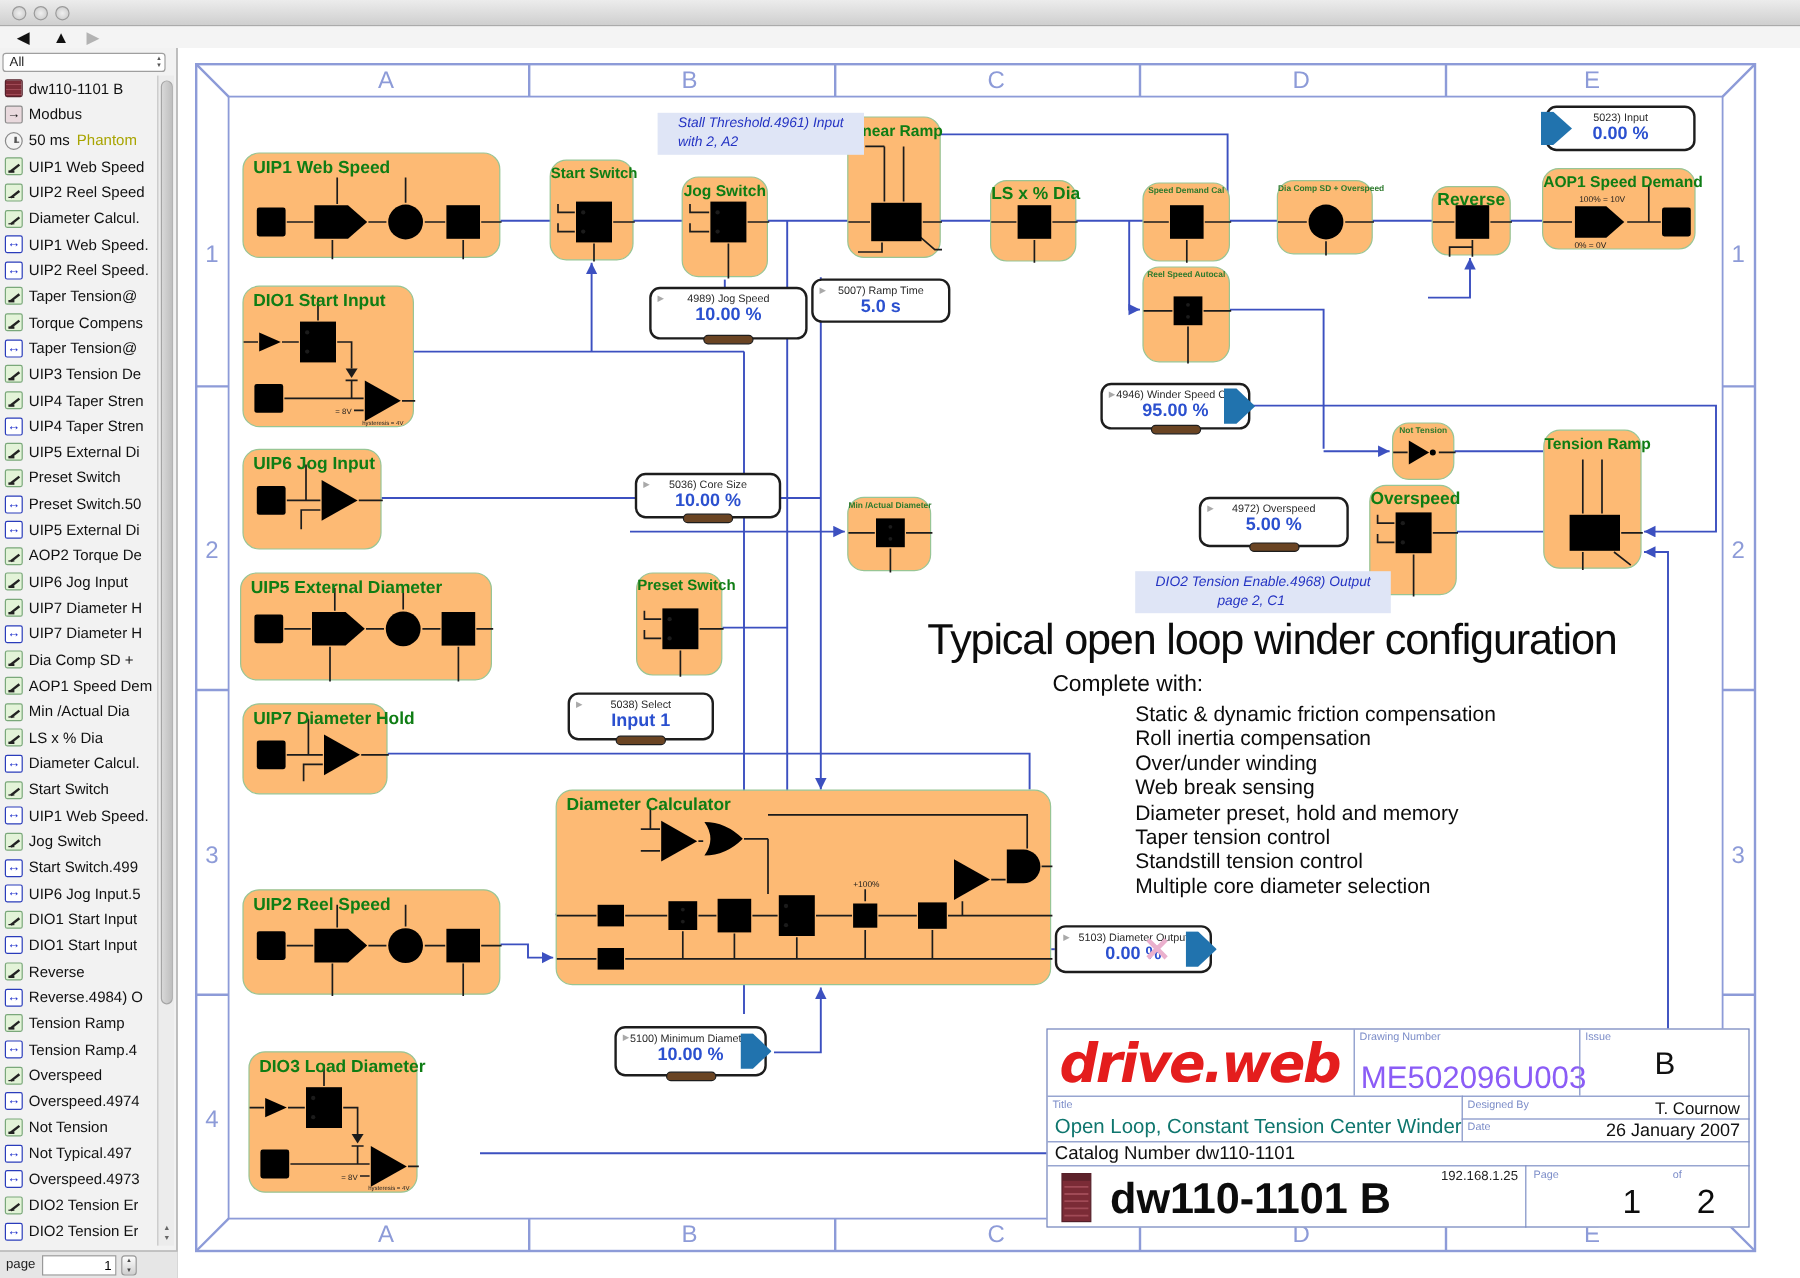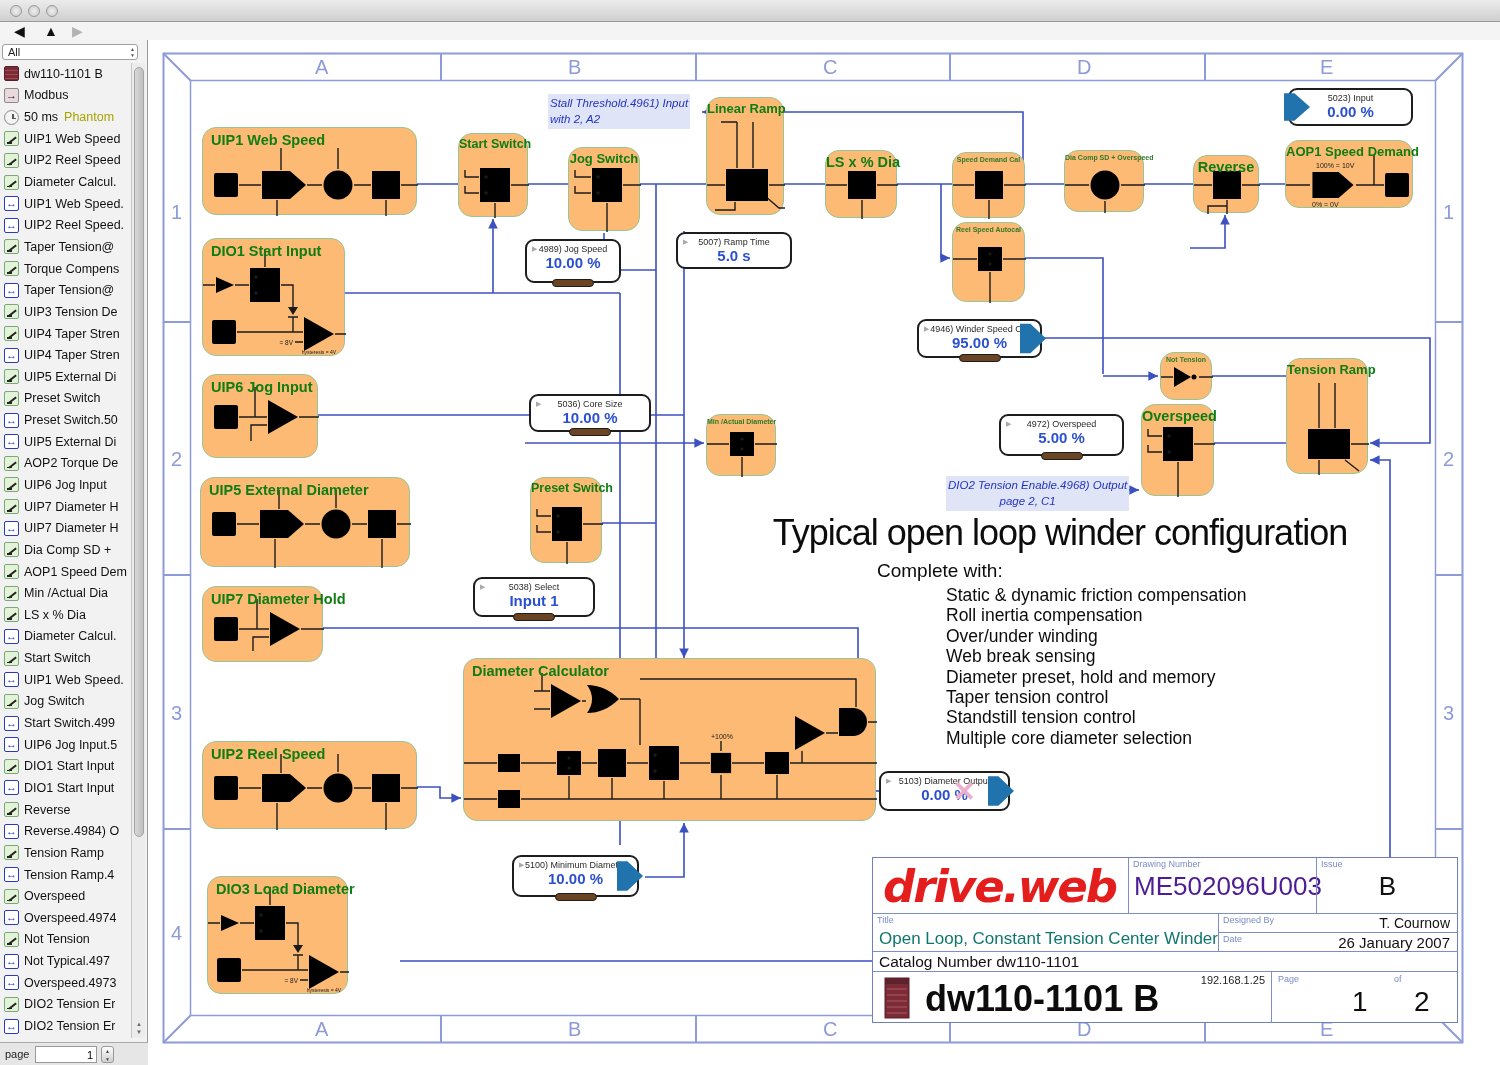--- a/index.html
+++ b/index.html
@@ -72,35 +72,35 @@
  background:#6a4423;border:1.5px solid #1d1d1d;border-radius:4px}
 .param .flag{position:absolute;left:5px;top:4px;font-size:7px;color:#a9a9a9}
 .arrowR{position:absolute;right:-6px;top:50%;transform:translateY(-50%);width:26px;height:32px;background:#2173ae;
  clip-path:polygon(0 4%,40% 4%,100% 50%,40% 96%,0 96%);z-index:5}
 .arrowL{position:absolute;left:-6px;top:50%;transform:translateY(-50%);width:26px;height:30px;background:#2173ae;
  clip-path:polygon(0 4%,40% 4%,100% 50%,40% 96%,0 96%);z-index:5}
 .pinkx{position:absolute;right:32px;top:2px;font-size:28px;color:#eab0cd;z-index:1;font-weight:bold}
 
 
 .note{position:absolute;background:#dfe5f6;color:#2433c3;font-style:italic;font-size:11.5px;
- line-height:1.35;padding:2px 2px;z-index:4;white-space:nowrap}
+ line-height:1.35;padding:2px 17px;z-index:4;white-space:nowrap}
 .note.r .l2{text-align:center;padding-right:20px}
 #bigtitle{position:absolute;left:698px;top:512px;width:724px;text-align:center;font-size:36px;color:#0c0c0c;
  letter-spacing:-1px;z-index:3;white-space:nowrap}
 #subtitle{position:absolute;left:877px;top:560px;font-size:19px;color:#0c0c0c;z-index:3}
 #features{position:absolute;left:946px;top:585px;font-size:17.5px;color:#0c0c0c;line-height:20.4px;z-index:3;white-space:nowrap}
 
 
 #tblock{position:absolute;left:872px;top:857px;width:586px;height:166px;border:1.5px solid #6f80bb;background:#fff;z-index:5}
 .tc-cell{position:absolute}
 .bl{border-left:1px solid #7e8fc5}.bt{border-top:1px solid #7e8fc5}
 .tb-lab{font-size:9px;color:#7b8cc8;padding:1px 0 0 4px}
 #logo{position:absolute;left:10px;top:2px;font-size:45px;font-weight:bold;font-style:italic;color:#e41d1d;
  font-family:"DejaVu Sans",sans-serif;letter-spacing:-2px}
-.dn-val{font-size:26px;color:#4c1d95;padding-left:5px;margin-top:2px;white-space:nowrap}
+.dn-val{font-size:26px;color:#8b5cf6;padding-left:5px;margin-top:14px;white-space:nowrap}
 .issue-val{font-size:26px;color:#111;text-align:center;margin-top:2px}
 .title-val{position:absolute;left:6px;bottom:2px;font-size:17px;color:#0f766e;white-space:nowrap}
 .kv-val{position:absolute;right:8px;top:1px;font-size:14px;color:#111;white-space:nowrap}
 .cat-val{font-size:15.5px;color:#111;padding:1px 0 0 6px}
 .dev-name{position:absolute;left:52px;top:6px;font-size:36px;font-weight:bold;color:#0c0c0c;white-space:nowrap}
 .ip{position:absolute;right:6px;top:2px;font-size:11px;color:#222}
 .pg-val{position:absolute;font-size:28px;color:#0c0c0c}
 </style>
 </head>
 <body>
@@ -674,21 +674,21 @@
       <use href="#s-and" x="374" y="48" width="30" height="30"></use>
     <text x="247" y="80" font-size="7">+100%</text>
   </svg>
 </div>
 
 <div class="param" style="left:1288px;top:88px;width:125px;height:38px">
   <div class="arrowL"></div>
   <div class="cap">5023) Input</div>
   <div class="val">0.00 %</div>
 </div>
-<div class="param" style="left:525px;top:239px;width:96px;height:44px">
+<div class="param" style="left:541px;top:239px;width:132px;height:44px">
   <div class="flag">▶</div>
   <div class="cap">4989) Jog Speed</div>
   <div class="val">10.00 %</div>
   <div class="bar"></div>
 </div>
 <div class="param" style="left:676px;top:232px;width:116px;height:37px">
   <div class="flag">▶</div>
   <div class="cap">5007) Ramp Time</div>
   <div class="val">5.0 s</div>
 </div>

